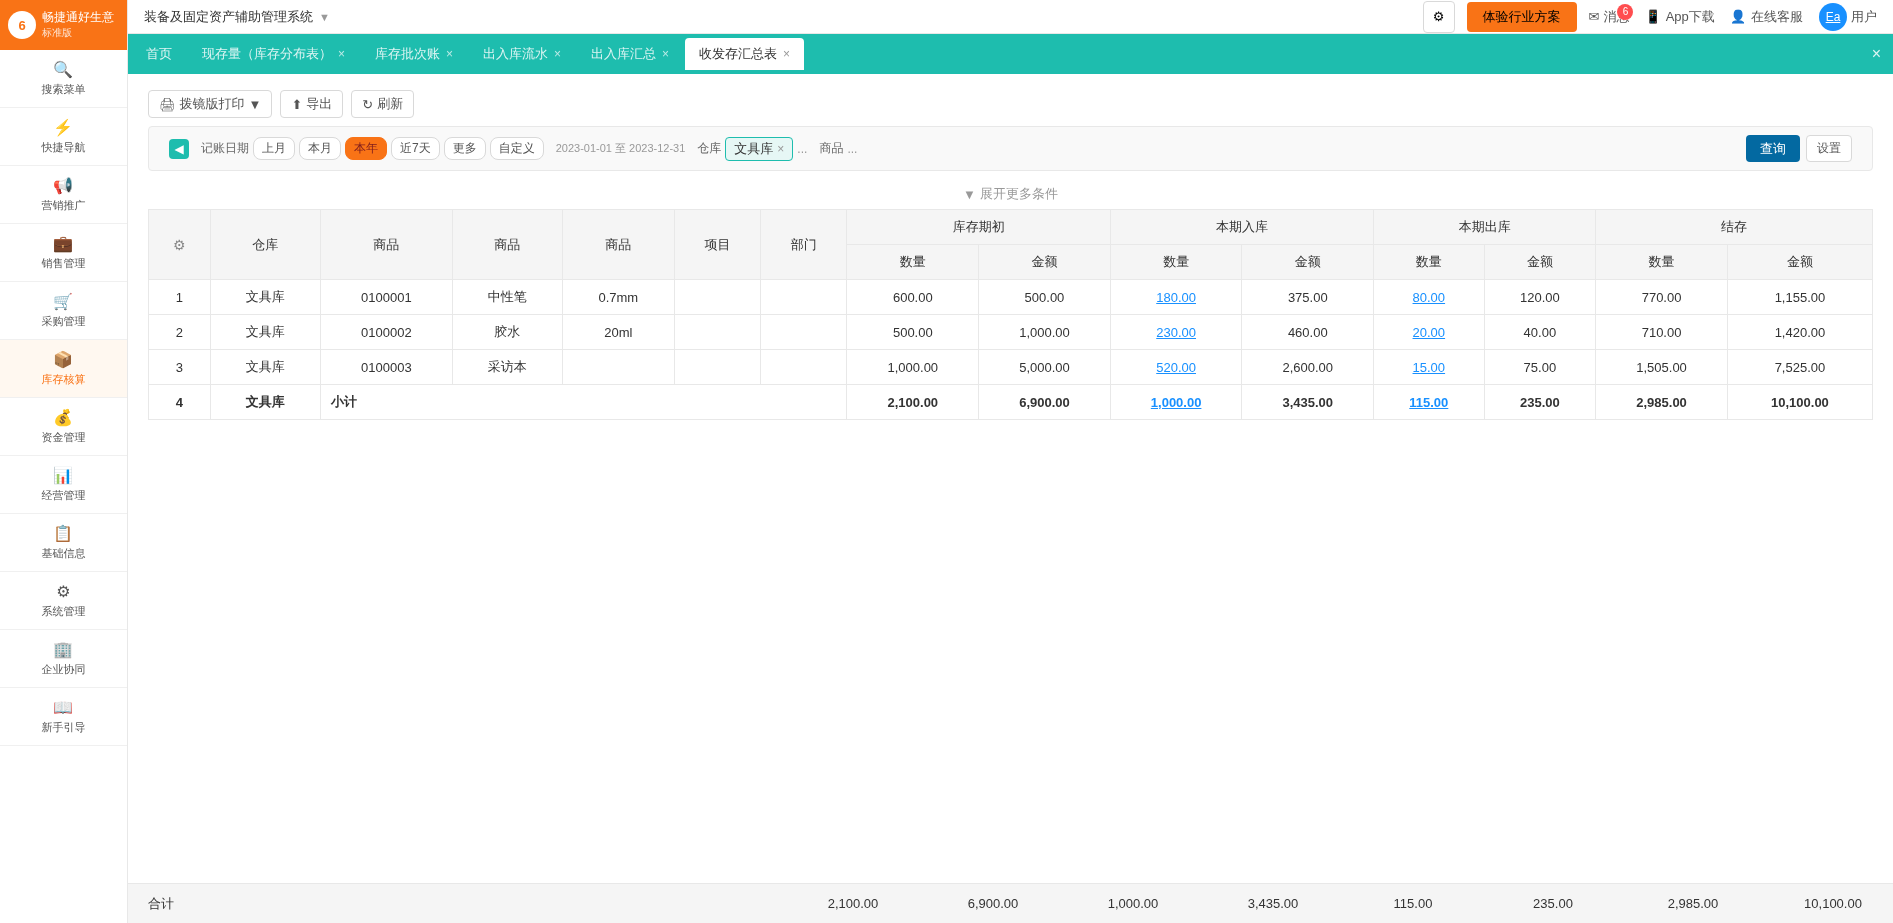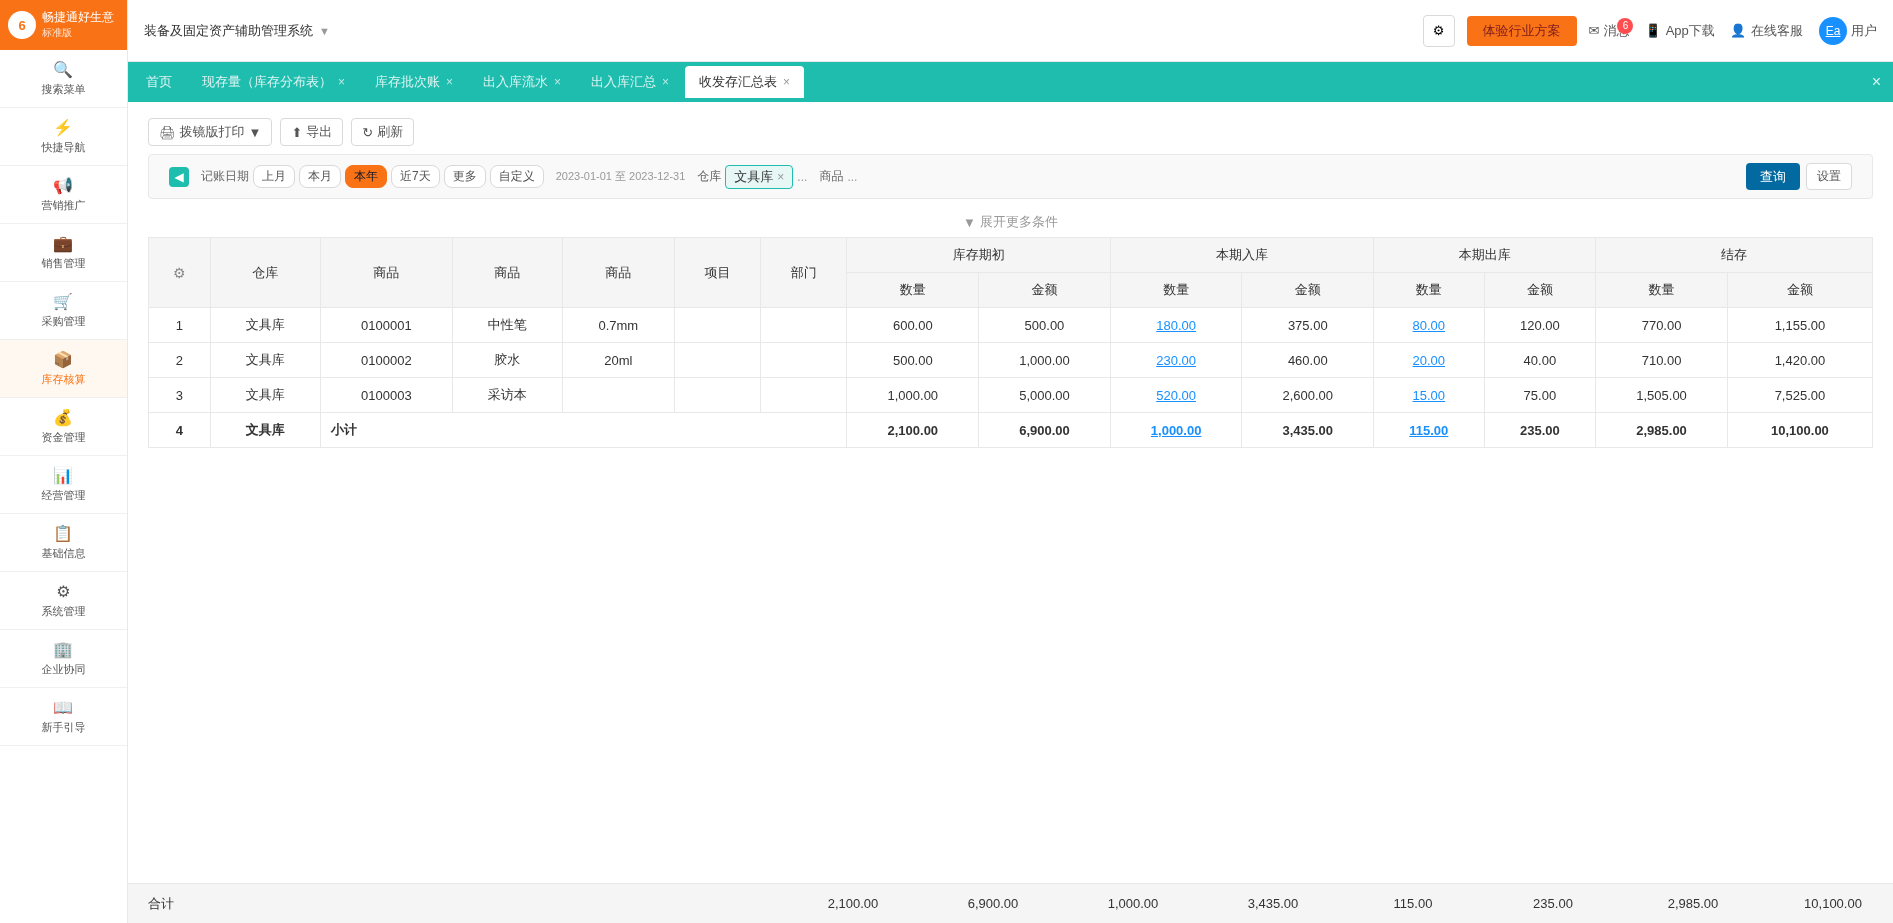--- a/index.html
+++ b/index.html
@@ -60,42 +60,42 @@
     
     #main {
       flex: 1;
       display: flex;
       flex-direction: column;
       overflow: hidden;
     }
 
     
     #topbar {
-      height: 62px;
+      height: 34px;
       background: #fff;
       border-bottom: 1px solid #e8e8e8;
       display: flex;
       align-items: center;
       padding: 0 16px;
       gap: 12px;
     }
     #topbar-title {
       flex: 1;
       font-size: 13px;
       color: #333;
       display: flex;
       align-items: center;
       gap: 6px;
     }
     #topbar-title-text { font-size: 13px; color: #333; }
     #topbar-actions { display: flex; align-items: center; gap: 16px; }
     .topbar-action { display: flex; align-items: center; gap: 4px; color: #555; cursor: pointer; font-size: 13px; }
     #try-btn {
       background: #f97316;
-      color: #7f1d1d;
+      color: #000000;
       border: none;
       border-radius: 4px;
       padding: 6px 16px;
       cursor: pointer;
       font-size: 13px;
     }
     .badge {
       background: #ff4d4f;
       color: #fff;
       border-radius: 50%;
@@ -204,21 +204,21 @@
     .filter-label { color: #666; font-size: 12px; white-space: nowrap; }
     .date-btn {
       padding: 2px 8px;
       border: 1px solid #d9d9d9;
       border-radius: 8px;
       cursor: pointer;
       font-size: 12px;
       background: #fff;
       color: #555;
     }
-    .date-btn.active { background: #f97316; color: #0f172a; border-color: #f97316; }
+    .date-btn.active { background: #f97316; color: #7f1d1d; border-color: #f97316; }
     #date-range-text { font-size: 11px; color: #999; }
     #filter-warehouse-group { display: flex; align-items: center; gap: 4px; }
     #filter-goods-group { display: flex; align-items: center; gap: 4px; }
     .filter-tag {
       display: flex; align-items: center; gap: 4px;
       background: #e6f7f5;
       border: 1px solid #1ebdae;
       border-radius: 4px;
       padding: 2px 8px;
       font-size: 12px;

